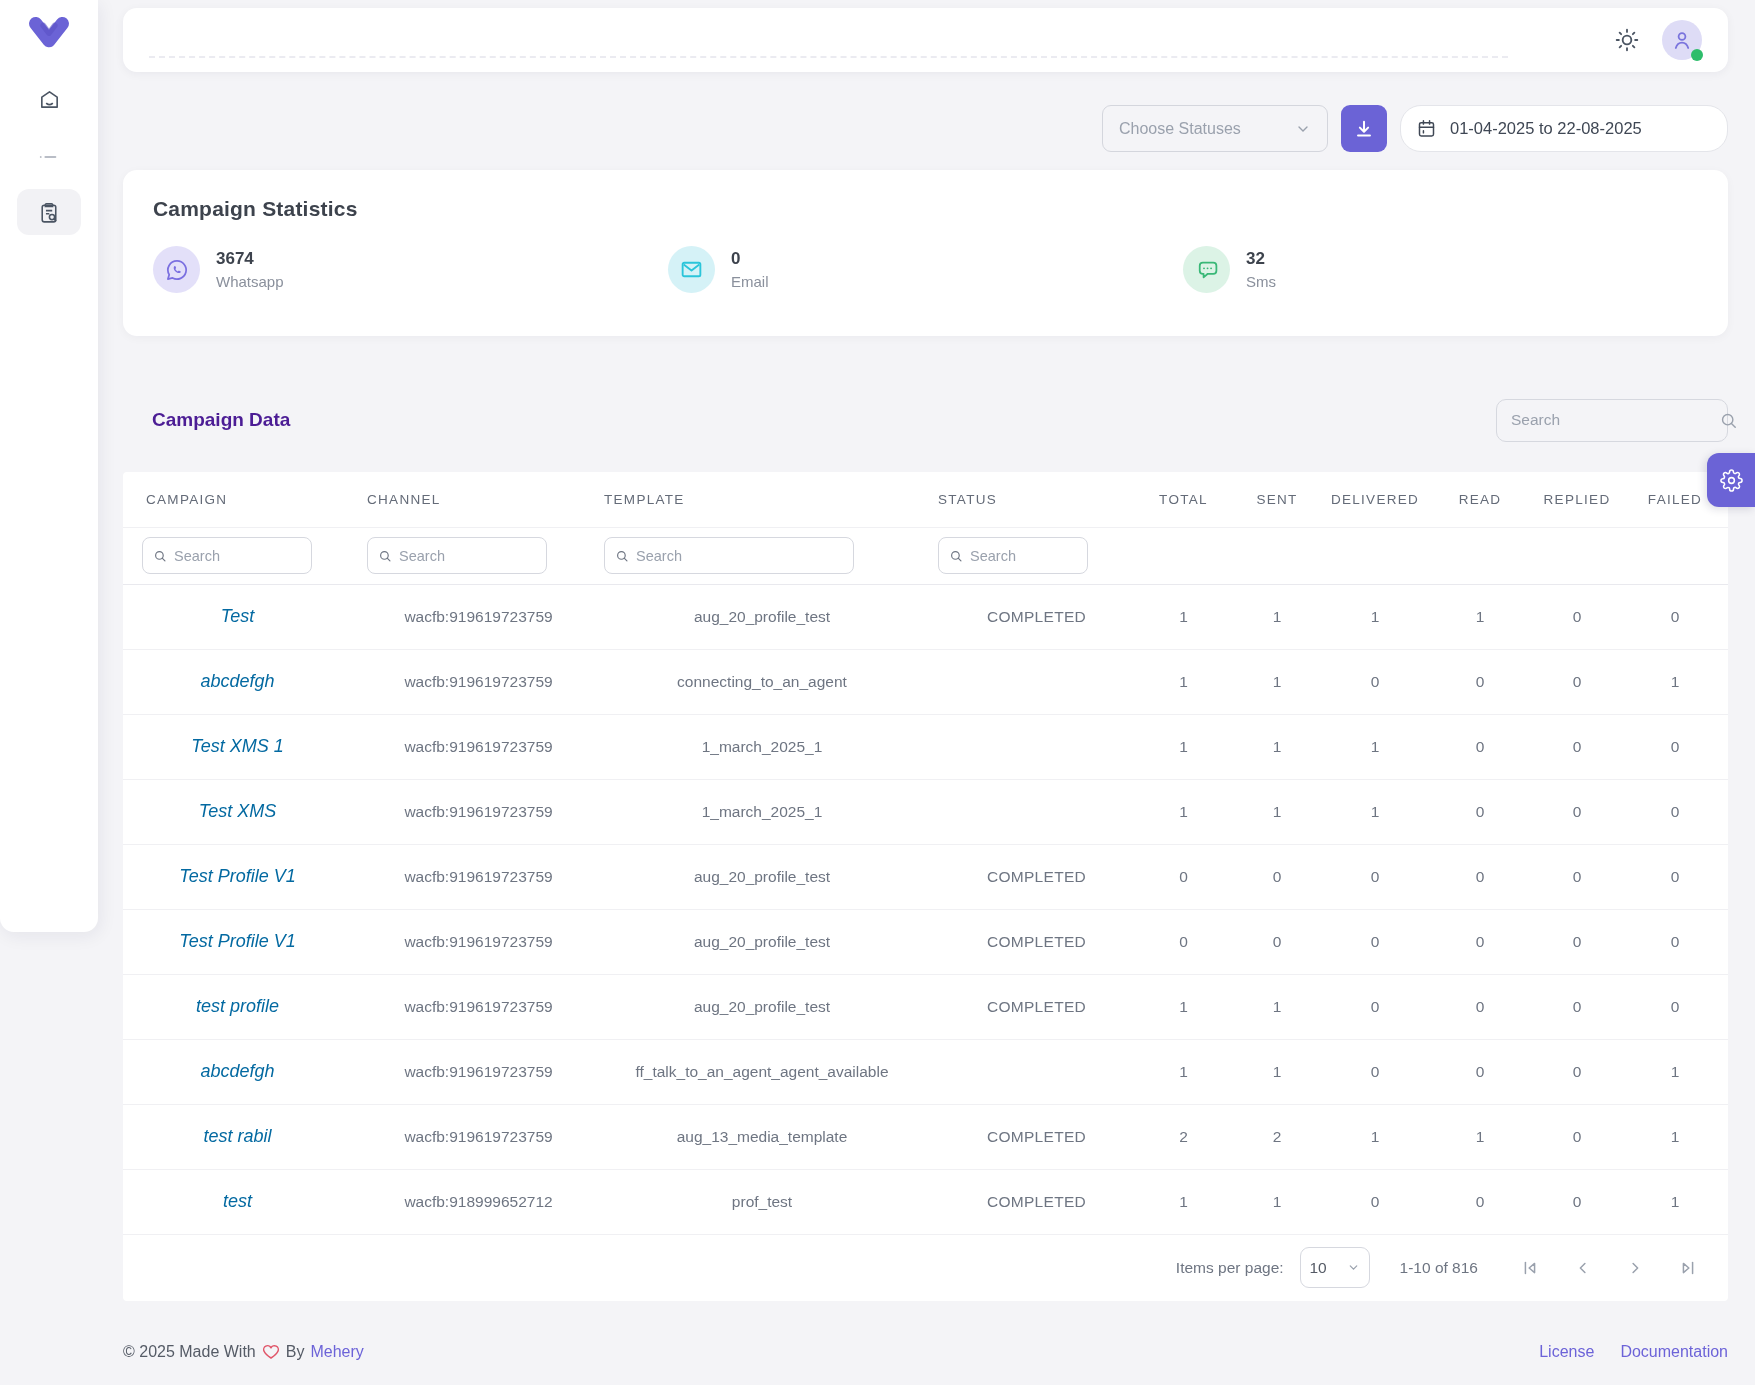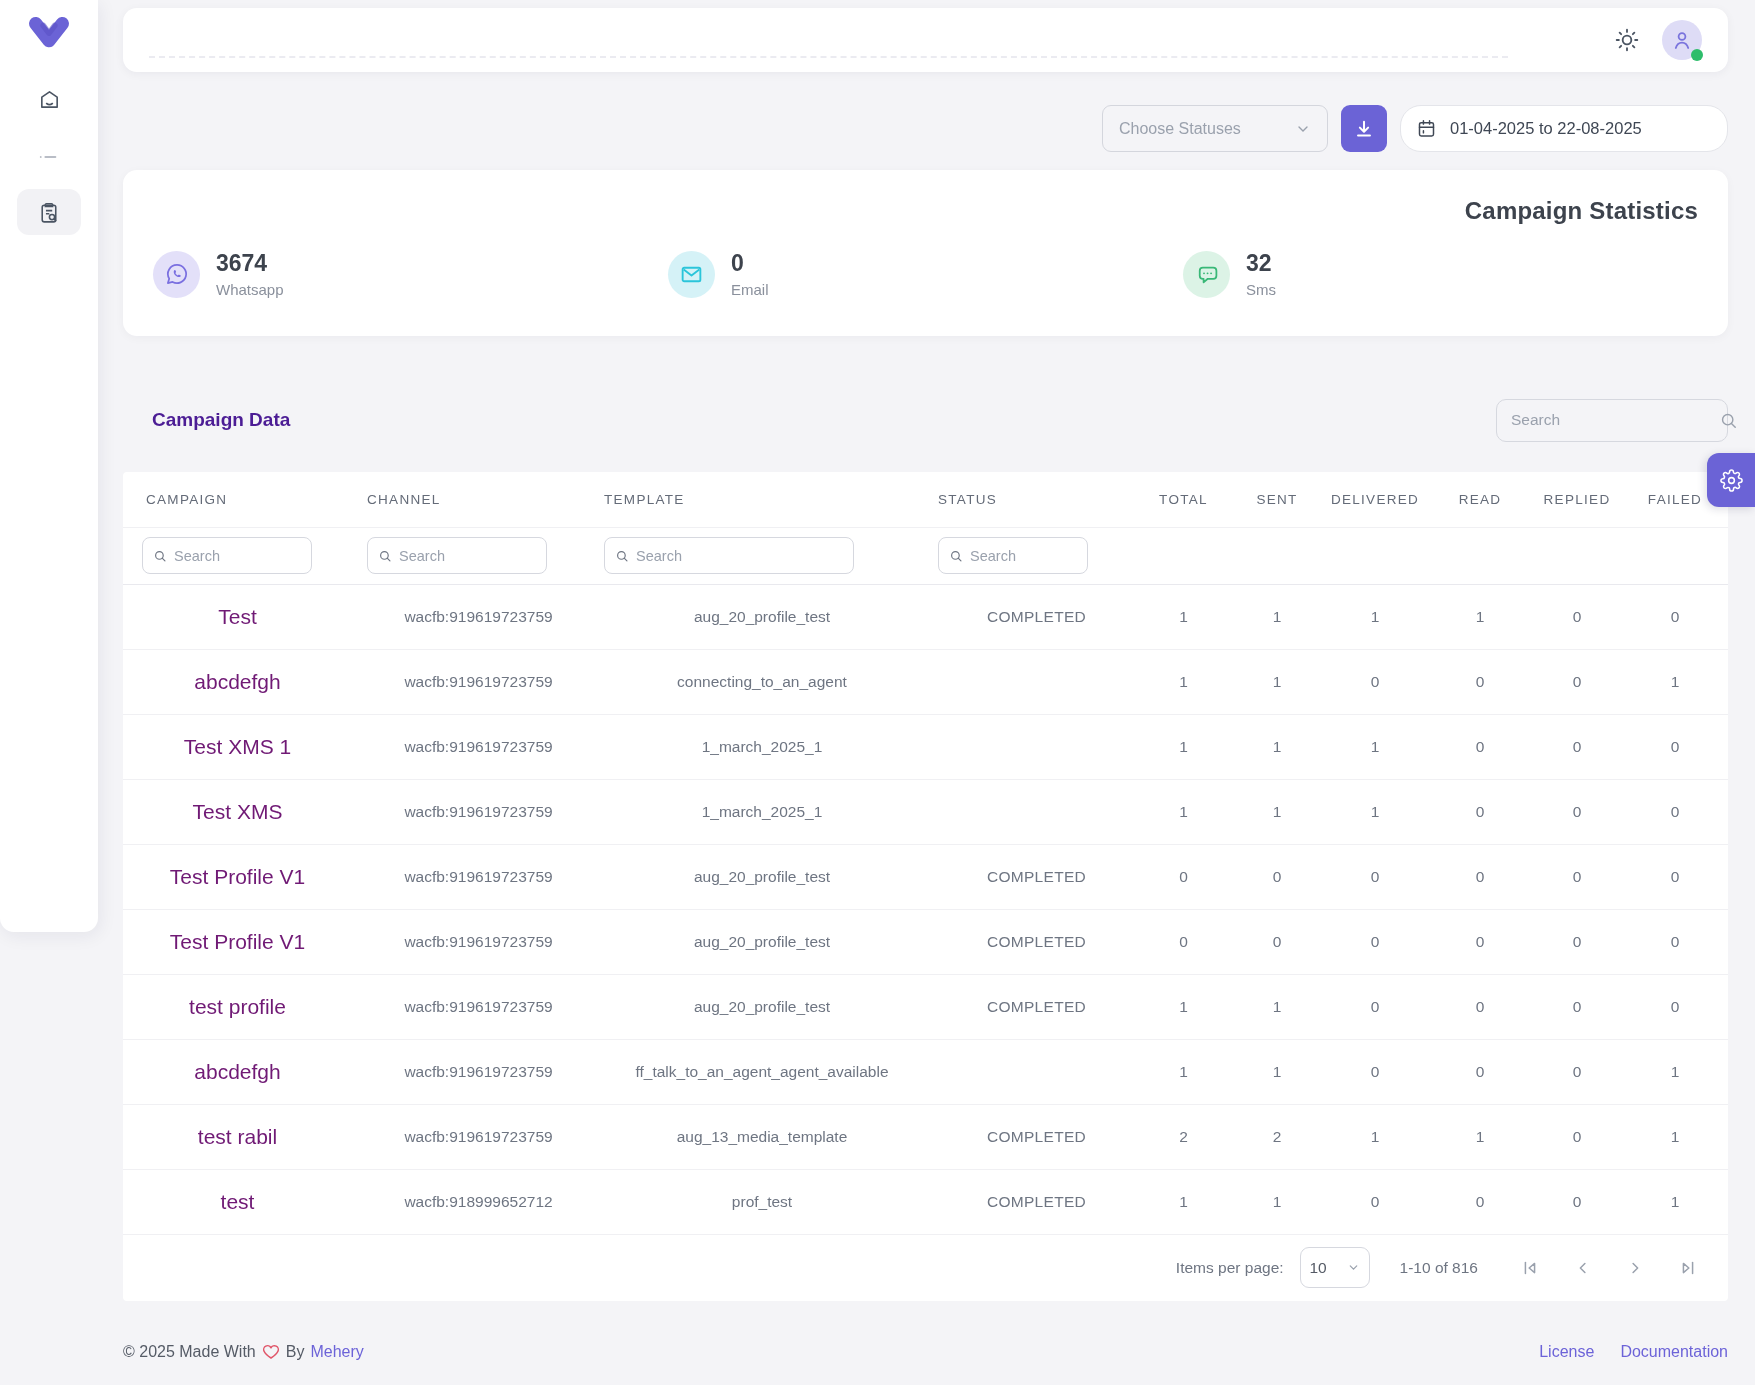--- a/index.html
+++ b/index.html
@@ -88,31 +88,31 @@
     cursor: pointer;
   }
 
   
   .stats-card {
     margin-top: 18px; height: 166px;
     background: #fff; border-radius: 14px;
     box-shadow: 0 2px 10px rgba(20,24,60,.04);
     padding: 27px 30px;
   }
-  .stats-card h2 { font-size: 24px; font-weight: 700; color: #3d434d; letter-spacing:.2px;text-align:right; }
+  .stats-card h2 { font-size: 21px; font-weight: 700; color: #3d434d; letter-spacing:.2px; }
   .stat-row { display: flex; margin-top: 25px; }
   .stat { flex: 1; display: flex; align-items: center; gap: 16px; }
   .stat-icon {
     width: 47px; height: 47px; border-radius: 50%;
     display: flex; align-items: center; justify-content: center;
   }
   .stat-icon.whatsapp { background: #e3e0f9; }
   .stat-icon.email    { background: #d5f2f7; }
   .stat-icon.sms      { background: #dcf3e6; }
-  .stat-value { font-size: 23px; font-weight: 700; color: #3d434d; }
+  .stat-value { font-size: 17px; font-weight: 700; color: #3d434d; }
   .stat-label { font-size: 15px; color: #8a909c; margin-top: 4px; }
 
   
   .section-row {
     margin-top: 62px; height: 44px;
     display: flex; justify-content: space-between; align-items: center;
   }
   .section-row h2 { font-size: 19px; font-weight: 700; color: #4c1d95; padding-left: 29px; }
   .search-box {
     width: 232px; height: 43px;
@@ -151,21 +151,21 @@
     font-size: 14.5px; color: #3d434d; font-family: "Liberation Sans", sans-serif;
   }
   .fw-campaign { width: 170px; margin-left: 19px; }
   .fw-channel  { width: 180px; margin-left: 15px; }
   .fw-template { width: 250px; margin-left: 14px; }
   .fw-status   { width: 150px; margin-left: 18px; }
   tbody tr.data-row { border-bottom: 1px solid #f0f0f3; }
   tbody tr.data-row td {
     height: 65px; font-size: 15.5px; color: #6e7582; text-align: center;
   }
-  td a.campaign-link { color: #701a75; font-size: 21px; }
+  td a.campaign-link { color: #0369a1; font-size: 18px; font-style: italic; }
   td.c-status { letter-spacing: .3px; }
 
   
   .pagination {
     height: 66px; display: flex; align-items: center; justify-content: flex-end;
     padding-right: 30px; color: #6e7582; font-size: 15.5px;
   }
   .page-size {
     margin-left: 16px; width: 70px; height: 41px;
     border: 1px solid #d6d8df; border-radius: 9px;

